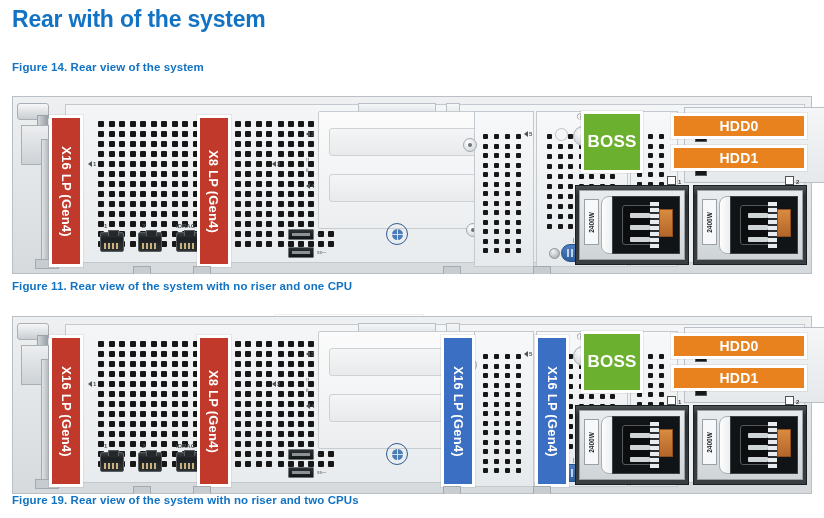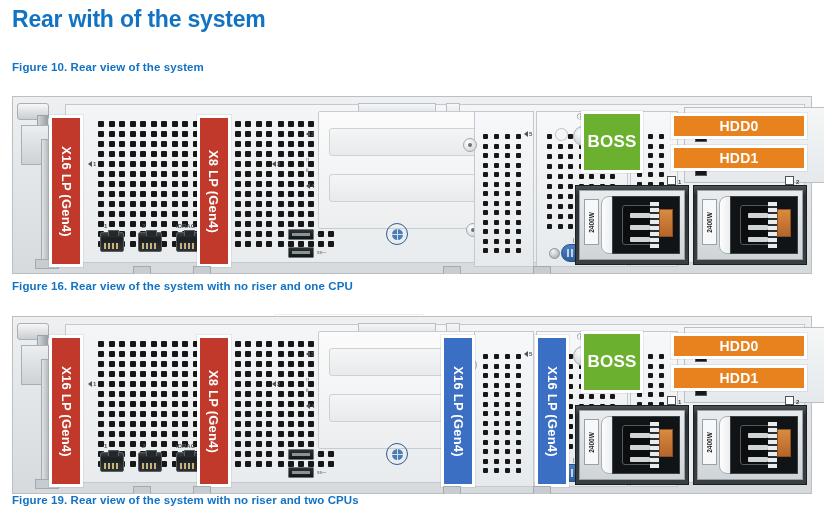--- a/index.html
+++ b/index.html
@@ -284,22 +284,22 @@
   }
   .foot-tab{
     position:absolute;bottom:-1px;width:16px;height:7px;
     background:#c6ccd0;border:1px solid #a4abb0;border-bottom:none;
   }
 </style>
 </head>
 <body>
 
 <div class="page-title">Rear with of the system</div>
-<div class="fig-caption" id="cap10">Figure 10. Rear view of the system</div>
-<div class="fig-caption" id="cap11">Figure 16. Rear view of the system with no riser and one CPU</div>
+<div class="fig-caption" id="cap10">Figure 14. Rear view of the system</div>
+<div class="fig-caption" id="cap11">Figure 11. Rear view of the system with no riser and one CPU</div>
 <div class="fig-caption" id="cap12">Figure 19. Rear view of the system with no riser and two CPUs</div>
 
 <div class="chassis" id="chassis1">
   <div class="ear">
     <div class="handle"></div>
     <div class="post"></div>
     <div class="plate"></div>
     <div class="rail"></div>
     <div class="foot"></div>
   </div>

